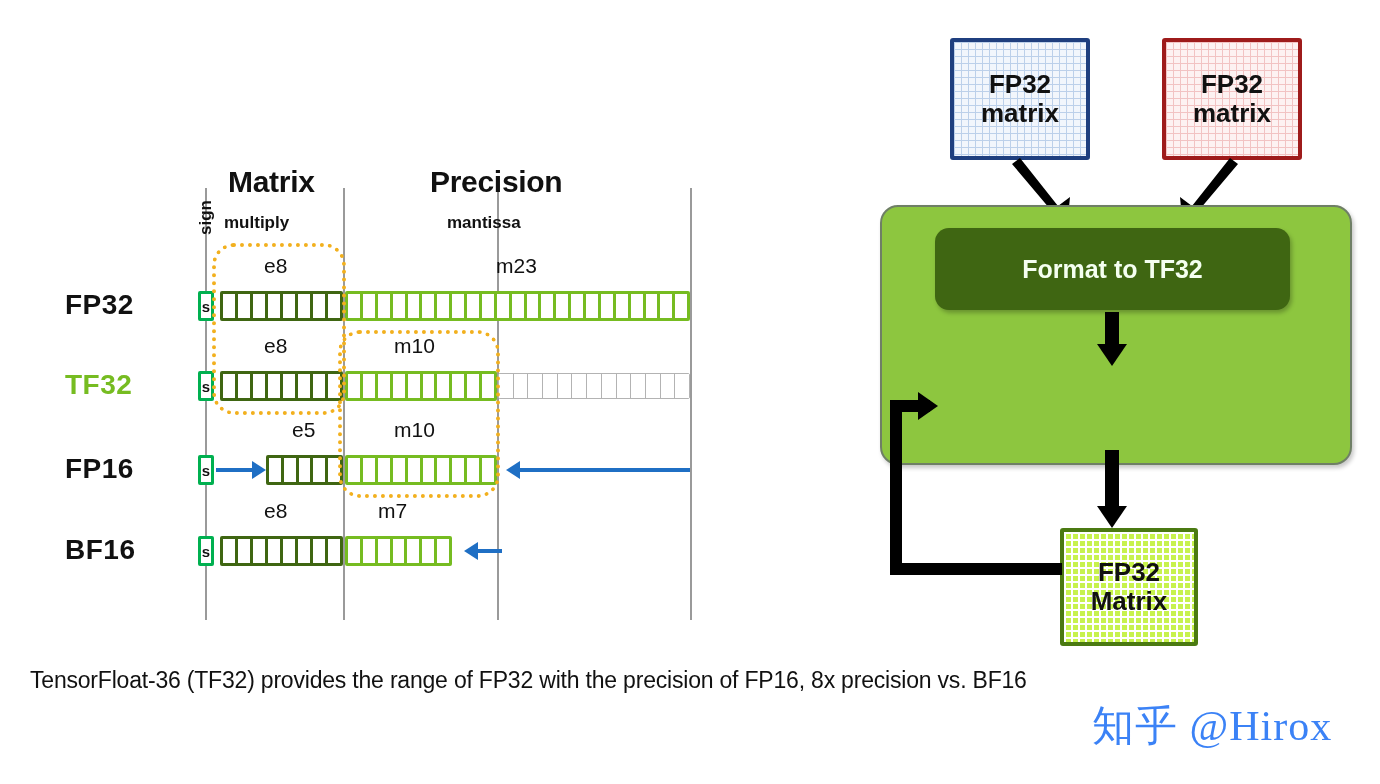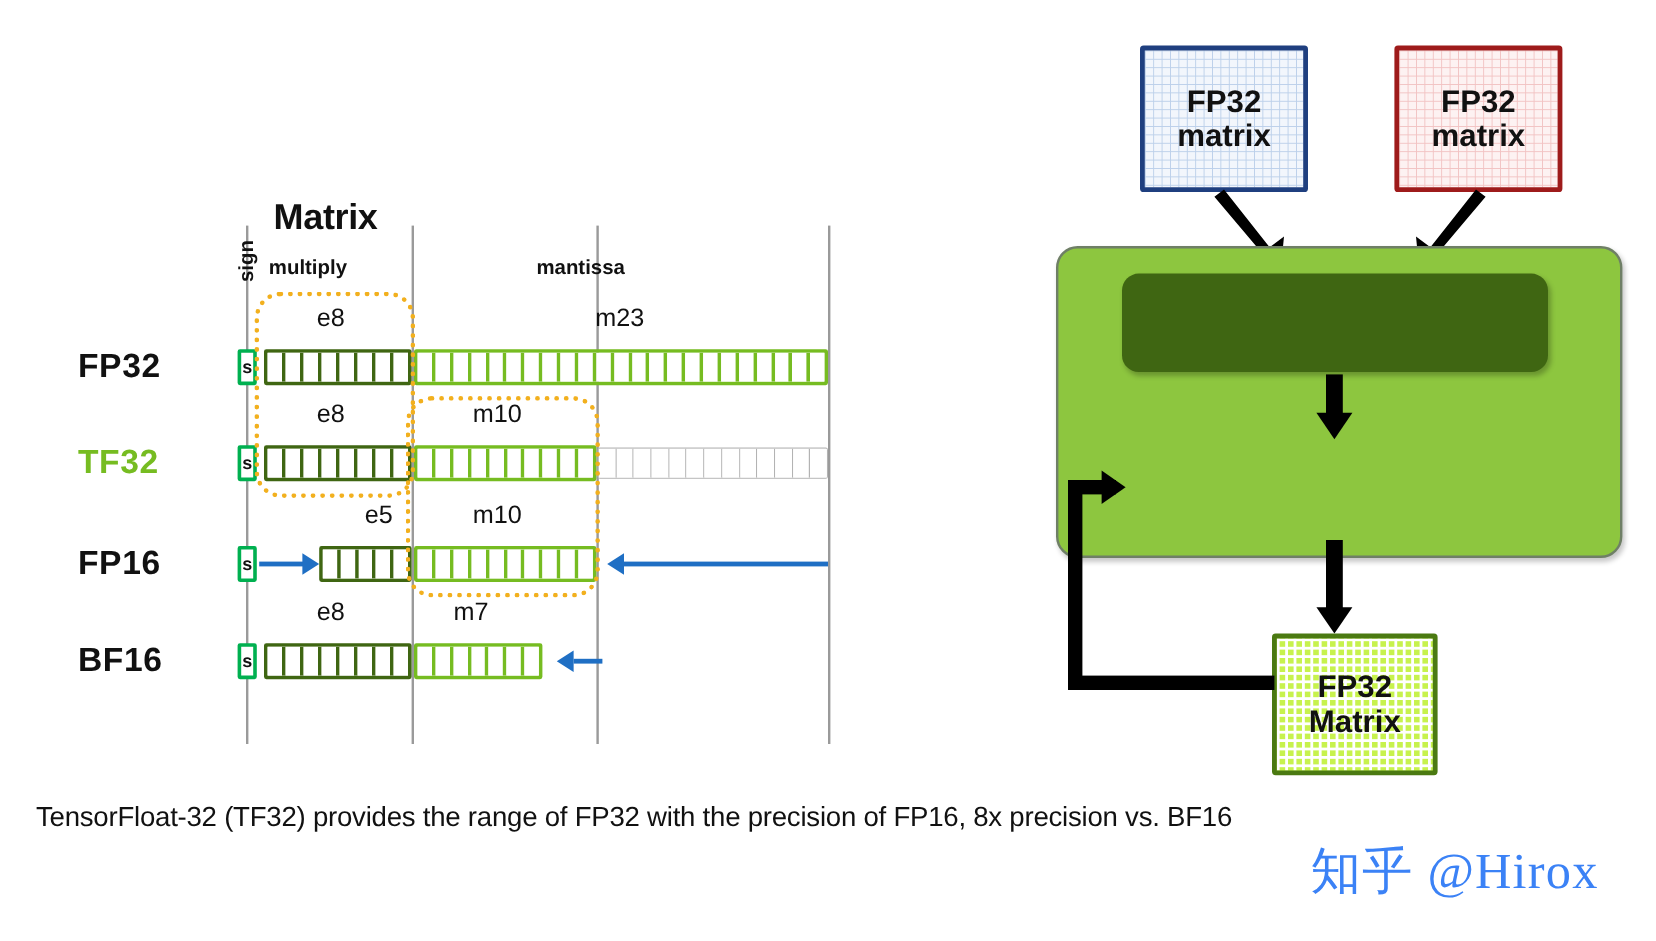--- a/index.html
+++ b/index.html
@@ -192,20 +192,21 @@
 
   <div class="vline" style="left:205px; top:188px; height:432px;"></div>
   <div class="vline" style="left:343px; top:188px; height:432px;"></div>
   <div class="vline" style="left:497px; top:188px; height:432px;"></div>
   <div class="vline" style="left:690px; top:188px; height:432px;"></div>
 
   <div class="sign-label" style="left:196px; top:235px;">sign</div>
 
   <div class="col-title" style="left:228px; top:165px;">Matrix</div>
   <div class="col-sub" style="left:224px; top:213px;">multiply</div>
+  <div class="col-title" style="left:430px; top:165px;">Precision</div>
   <div class="col-sub" style="left:447px; top:213px;">mantissa</div>
 
   <div class="row-label" style="left:65px; top:289px; color:#111111;">FP32</div>
   <div class="sbox" style="left:198px; top:291px;">s</div>
   <div class="bit-note" style="left:264px; top:254px;">e8</div>
   <div class="bit-note" style="left:496px; top:254px;">m23</div>
   <div class="bitbar bar-exp" id="exp-0" style="left:220px; top:291px; width:123px;">
       <div class="cell" style="flex: 1 1 0px;"></div>
       <div class="cell" style="flex: 1 1 0px;"></div>
       <div class="cell" style="flex: 1 1 0px;"></div>
@@ -278,21 +279,21 @@
       <div class="cell" style="flex: 1 1 0px;"></div>
       <div class="cell" style="flex: 1 1 0px;"></div>
       <div class="cell" style="flex: 1 1 0px;"></div>
       <div class="cell" style="flex: 1 1 0px;"></div>
       <div class="cell" style="flex: 1 1 0px;"></div>
       <div class="cell" style="flex: 1 1 0px;"></div>
     </div>
 
   <div class="row-label" style="left:65px; top:453px; color:#111111;">FP16</div>
   <div class="sbox" style="left:198px; top:455px;">s</div>
-  <div class="bit-note" style="left:304px; top:418px;">e5</div>
+  <div class="bit-note" style="left:292px; top:418px;">e5</div>
   <div class="bit-note" style="left:394px; top:418px;">m10</div>
   <div class="bitbar bar-exp" id="exp-2" style="left:266px; top:455px; width:77px;">
       <div class="cell" style="flex: 1 1 0px;"></div>
       <div class="cell" style="flex: 1 1 0px;"></div>
       <div class="cell" style="flex: 1 1 0px;"></div>
       <div class="cell" style="flex: 1 1 0px;"></div>
       <div class="cell" style="flex: 1 1 0px;"></div>
     </div>
   <div class="bitbar bar-man" id="man-2" style="left:345px; top:455px; width:152px;">
       <div class="cell" style="flex: 1 1 0px;"></div>
@@ -359,20 +360,21 @@
     <path d="M 10 2 L 48 50 L 60 41 L 57 72 L 28 62 L 40 53 L 2 8 Z" fill="#000"></path>
   </svg>
   <svg class="diag-arrow" width="110" height="80" style="left:280px; top:136px;" viewBox="0 0 110 80">
     <path d="M 90 2 L 52 50 L 40 41 L 43 72 L 72 62 L 60 53 L 98 8 Z" fill="#000"></path>
   </svg>
 
   <div class="green-panel" style="left:20px; top:185px; width:472px; height:260px;"></div>
 
   <div class="dark-box" style="left:75px; top:208px; width:355px; height:82px;">
     <div>
+      <div>Format to TF32</div>
     </div>
   </div>
 
   <div class="blk-line" style="left:245px; top:292px; width:14px; height:36px;"></div>
   <div class="blk-arrow-down" style="left:237px; top:324px;"></div>
 
 
   <div class="blk-line" style="left:245px; top:430px; width:14px; height:60px;"></div>
   <div class="blk-arrow-down" style="left:237px; top:486px;"></div>
 
@@ -381,16 +383,16 @@
     <span>Matrix</span>
   </div>
 
   <div class="blk-line" style="left:30px; top:543px; width:172px; height:12px;"></div>
   <div class="blk-line" style="left:30px; top:380px; width:12px; height:170px;"></div>
   <div class="blk-line" style="left:30px; top:380px; width:40px; height:12px;"></div>
   <div class="blk-arrow-right" style="left:58px; top:372px;"></div>
 </div>
 
 <div id="caption">
-  <div class="line">TensorFloat-32 (TF32) provides the range of FP32 with the precision of FP16, 8x precision vs. BF16</div>
+  <div class="line">TensorFloat-36 (TF32) provides the range of FP32 with the precision of FP16, 8x precision vs. BF16</div>
 </div>
 
 <div id="watermark">知乎 @Hirox</div>
 
 </body></html>

